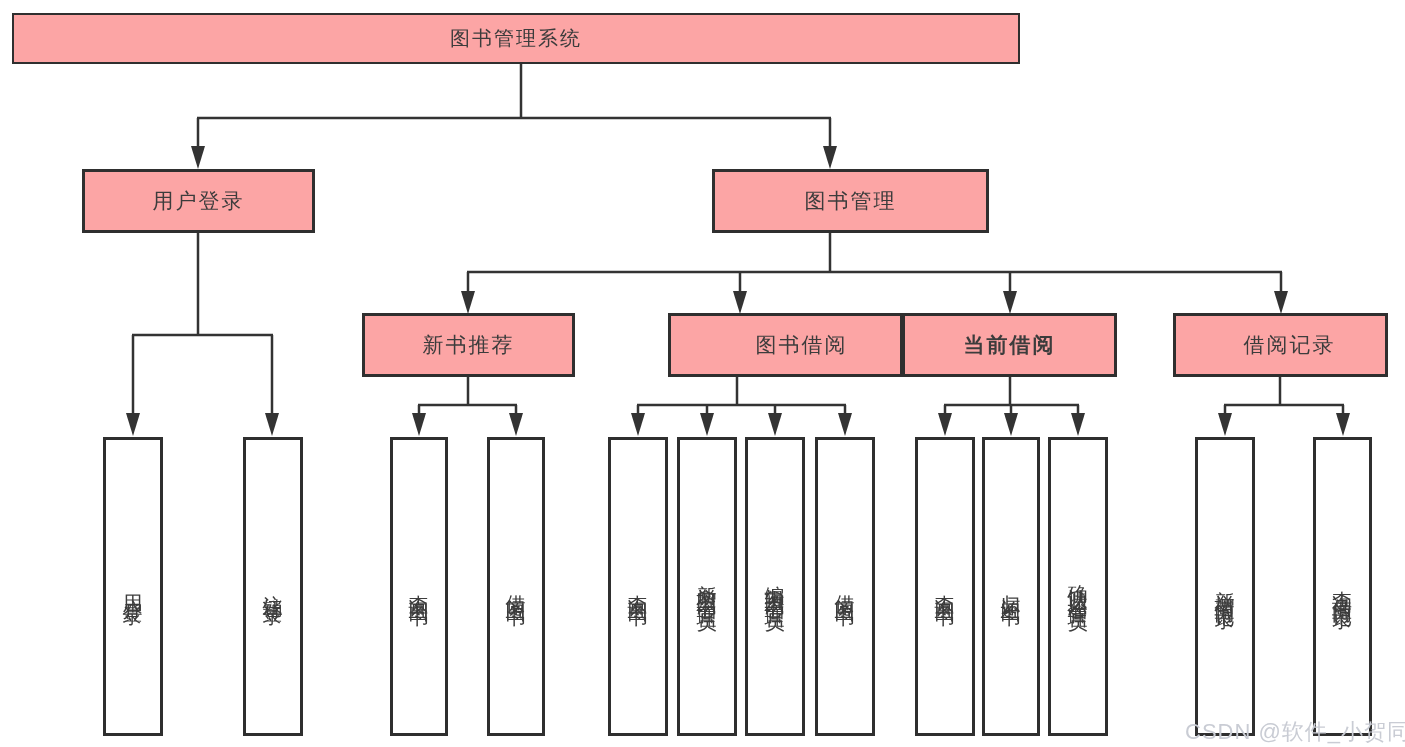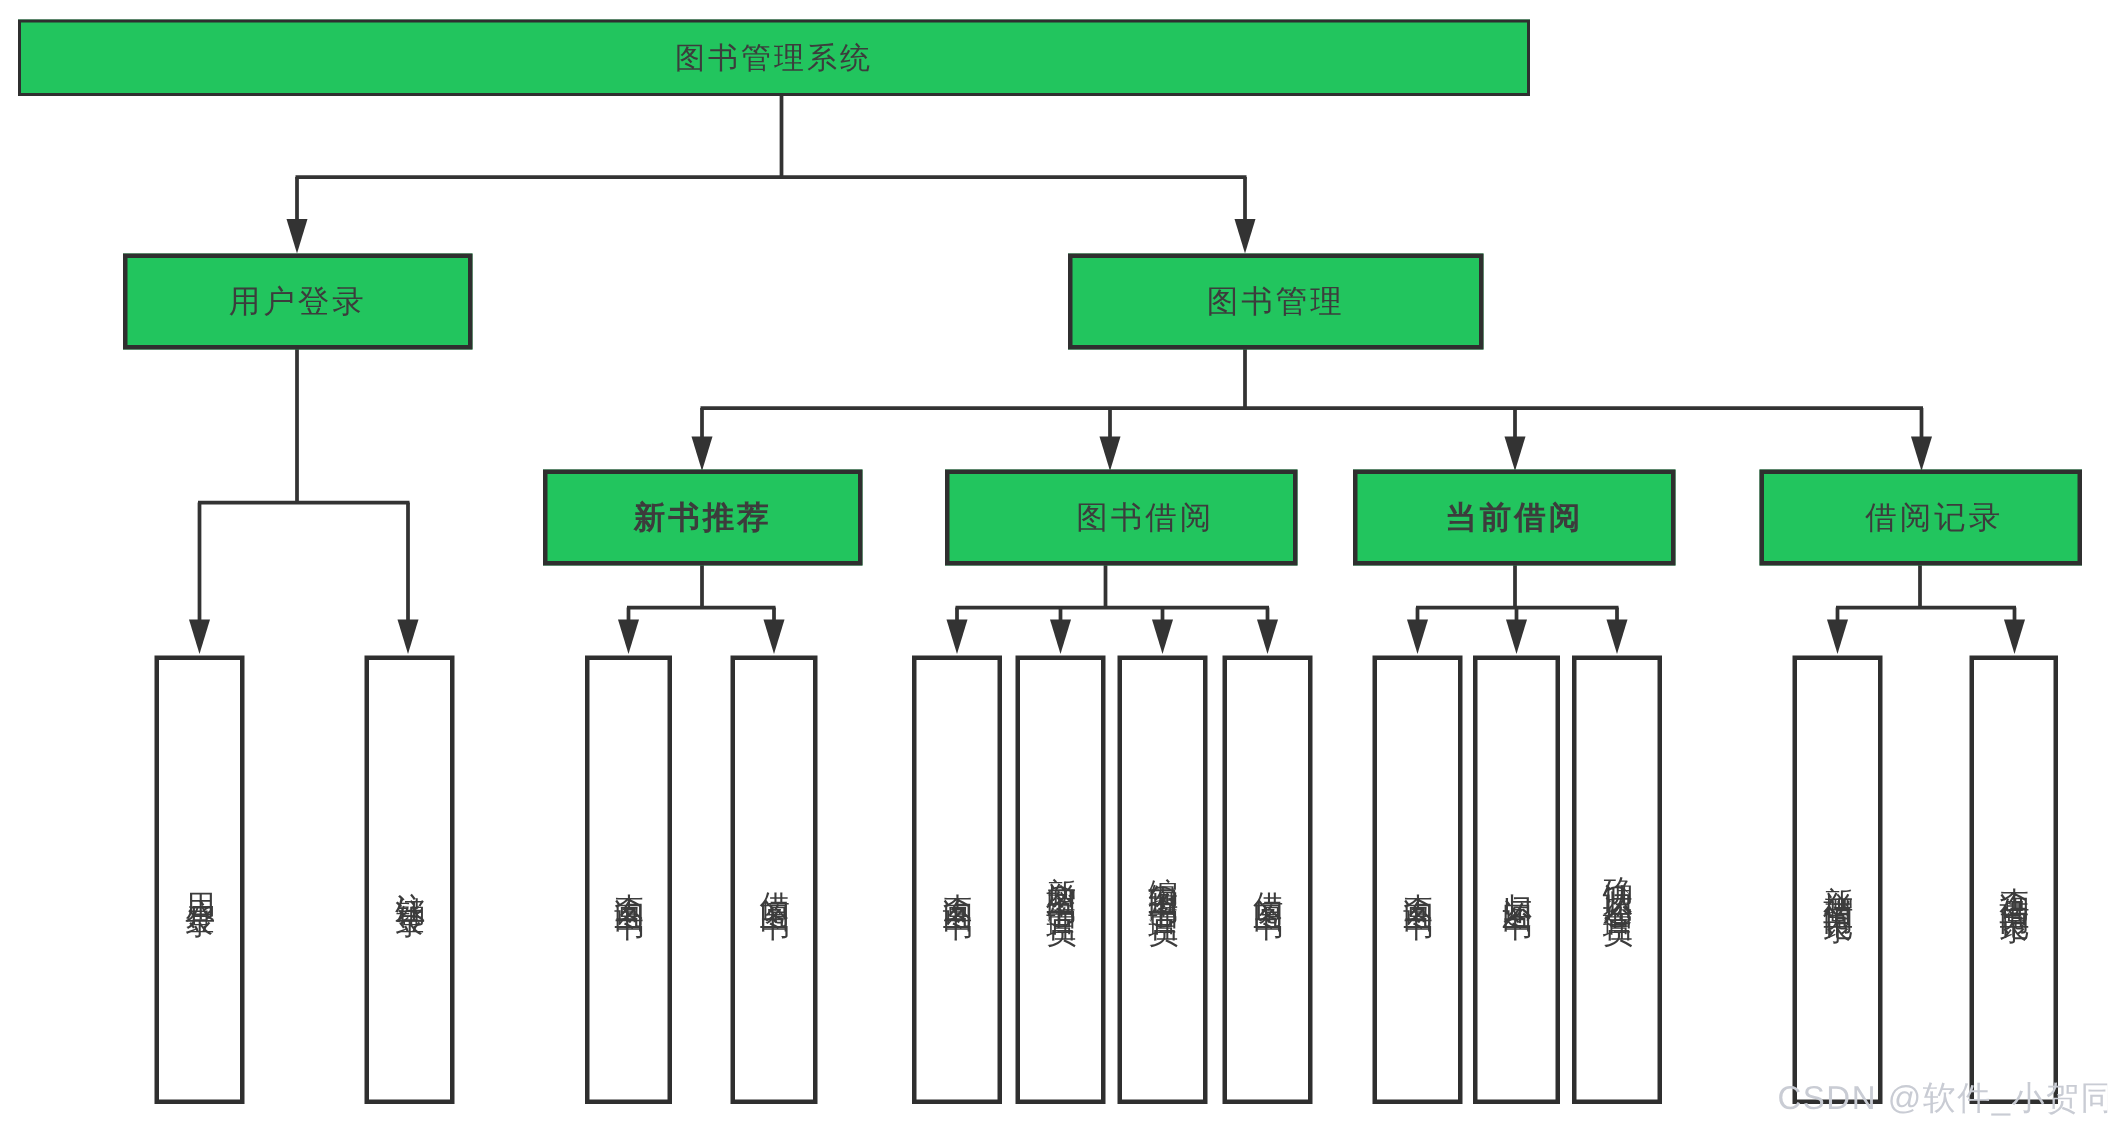--- a/index.html
+++ b/index.html
@@ -19,21 +19,21 @@
   .connectors {
     position: absolute;
     left: 0;
     top: 0;
     z-index: 1;
   }
   .node {
     position: absolute;
     box-sizing: border-box;
     border: 3px solid #2f2f2f;
-    background: #22c55e;
+    background: #fca5a5;
     display: flex;
     align-items: center;
     justify-content: center;
     font-size: 21px;
     color: #3c3c3c;
     letter-spacing: 2px;
     z-index: 2;
   }
   .node.root {
     border-width: 2px;
@@ -149,24 +149,24 @@
     <span>图书管理系统</span>
   </div>
 
   <div class="node" style="left:82px; top:169px; width:233px; height:64px;">
     <span>用户登录</span>
   </div>
   <div class="node" style="left:712px; top:169px; width:277px; height:64px;">
     <span>图书管理</span>
   </div>
 
-  <div class="node" style="left:362px; top:313px; width:213px; height:64px;font-weight:bold;">
+  <div class="node" style="left:362px; top:313px; width:213px; height:64px;">
     <span>新书推荐</span>
   </div>
-  <div class="node" style="left:630px; top:313px; width:235px; height:64px;padding-left:32px;">
+  <div class="node" style="left:668px; top:313px; width:235px; height:64px;padding-left:32px;">
     <span>图书借阅</span>
   </div>
   <div class="node" style="left:902px; top:313px; width:215px; height:64px;font-weight:bold;">
     <span>当前借阅</span>
   </div>
   <div class="node" style="left:1173px; top:313px; width:215px; height:64px;padding-left:18px;">
     <span>借阅记录</span>
   </div>
 
   <div class="leaf" style="left:103px; width:60px;">

